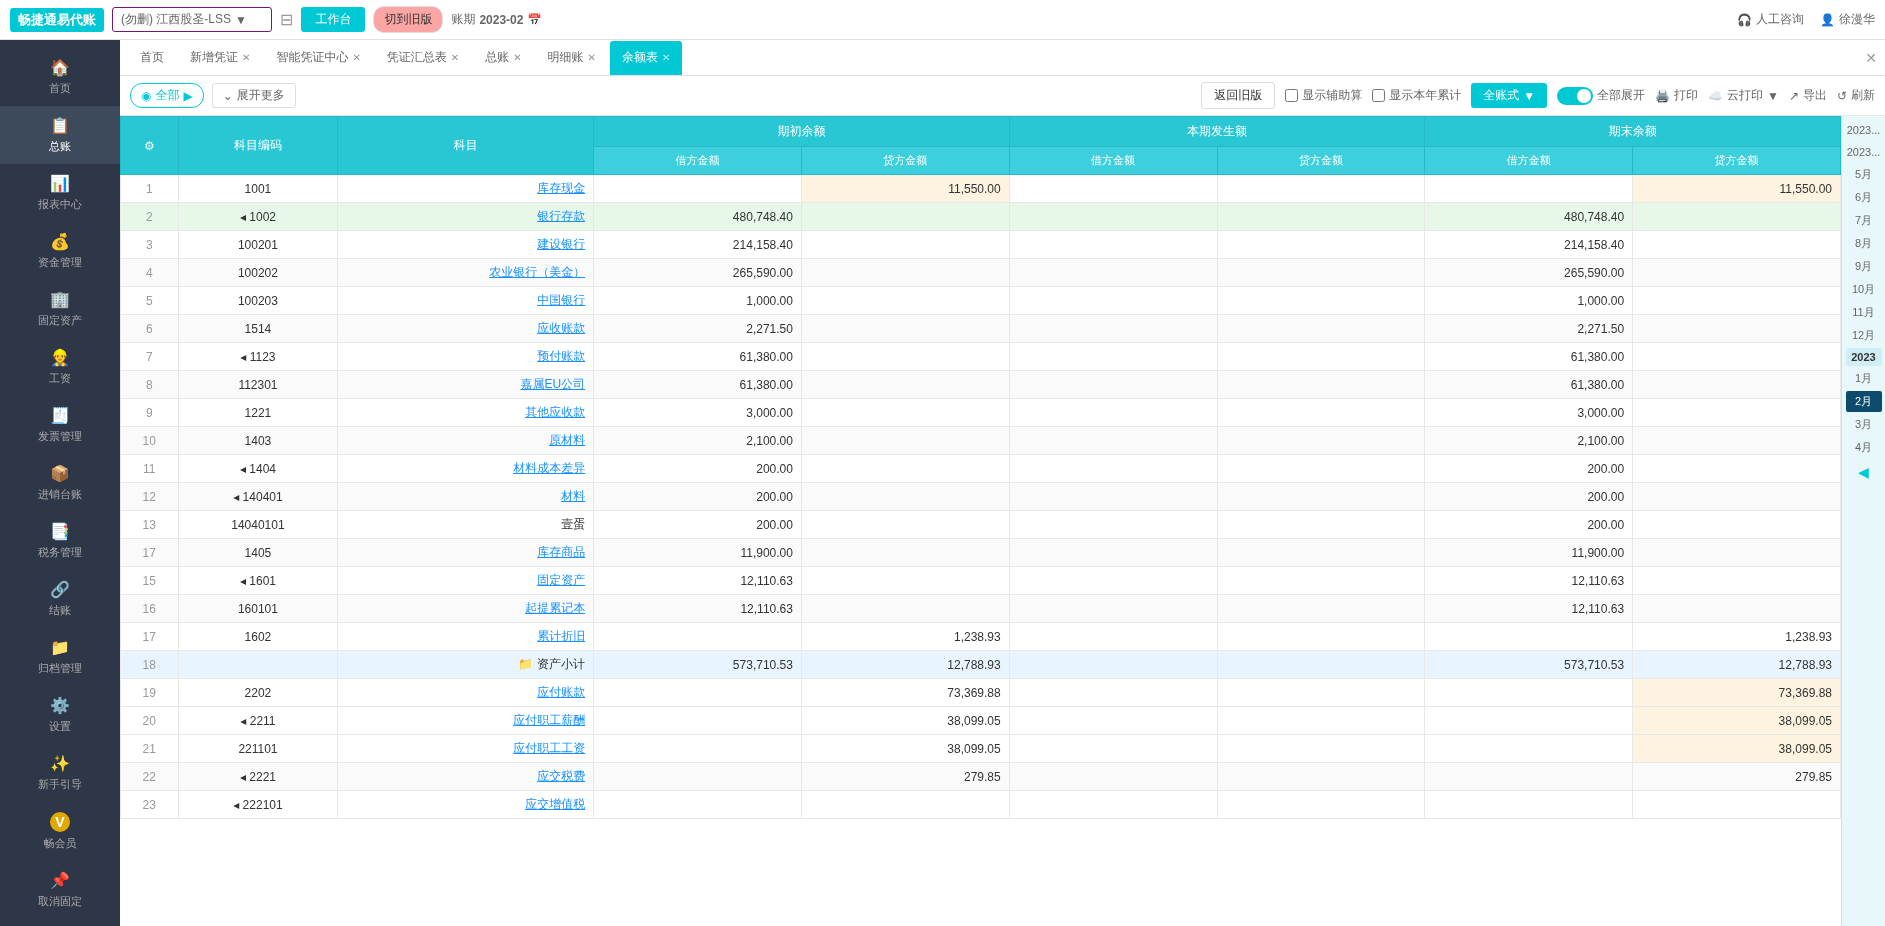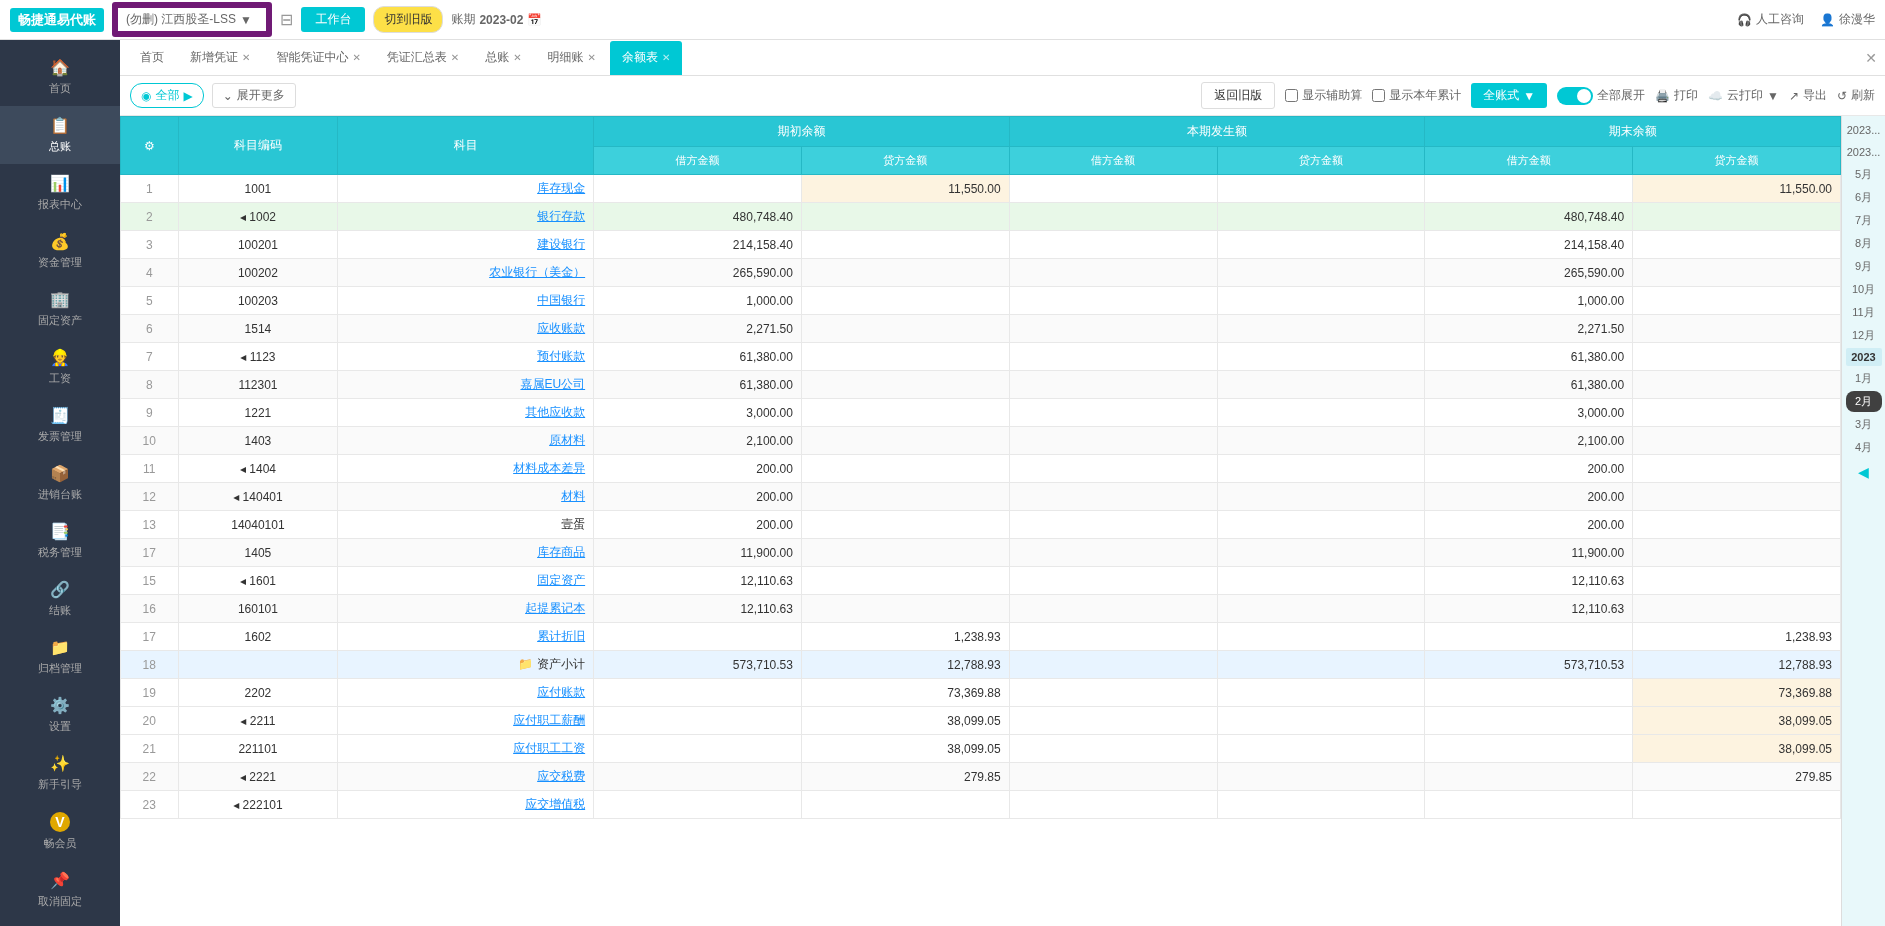--- a/index.html
+++ b/index.html
@@ -20,40 +20,40 @@
       color: #fff;
       padding: 3px 8px;
       border-radius: 3px;
       font-size: 13px;
       font-weight: bold;
       white-space: nowrap;
     }
     .company-selector {
       display: flex;
       align-items: center;
-      border: 6px solid #701a75;
+      border: 1px solid #701a75;
       border-radius: 3px;
       padding: 3px 8px;
       gap: 4px;
       cursor: pointer;
       font-size: 12px;
       color: #666;
       min-width: 160px;
     }
     .btn-workbench {
       background: #00c8d4;
       color: #fff;
       border: none;
       border-radius: 3px;
       padding: 4px 14px;
       cursor: pointer;
       font-size: 12px;
     }
     .btn-switch {
-      background: #fde047;
+      background: #fca5a5;
       color: #333;
       border: 1px solid #ddd;
       border-radius: 11px;
       padding: 4px 10px;
       cursor: pointer;
       font-size: 12px;
     }
     .period-label {
       font-size: 12px;
       color: #666;
@@ -319,23 +319,23 @@
     .month-item {
       width: 36px;
       text-align: center;
       padding: 3px 2px;
       cursor: pointer;
       color: #666;
       font-size: 11px;
       border-radius: 2px;
     }
     .month-item.active-month {
-      background: #404040;
+      background: #0c4a6e;
       color: #fff;
-      border-radius: 8px;
+      border-radius: 2px;
     }
     .month-item.year-header {
       color: #333;
       font-weight: bold;
       background: #d0eef5;
     }
 
     .settings-icon-cell {
       background: #29c6d4;
       color: #fff;

